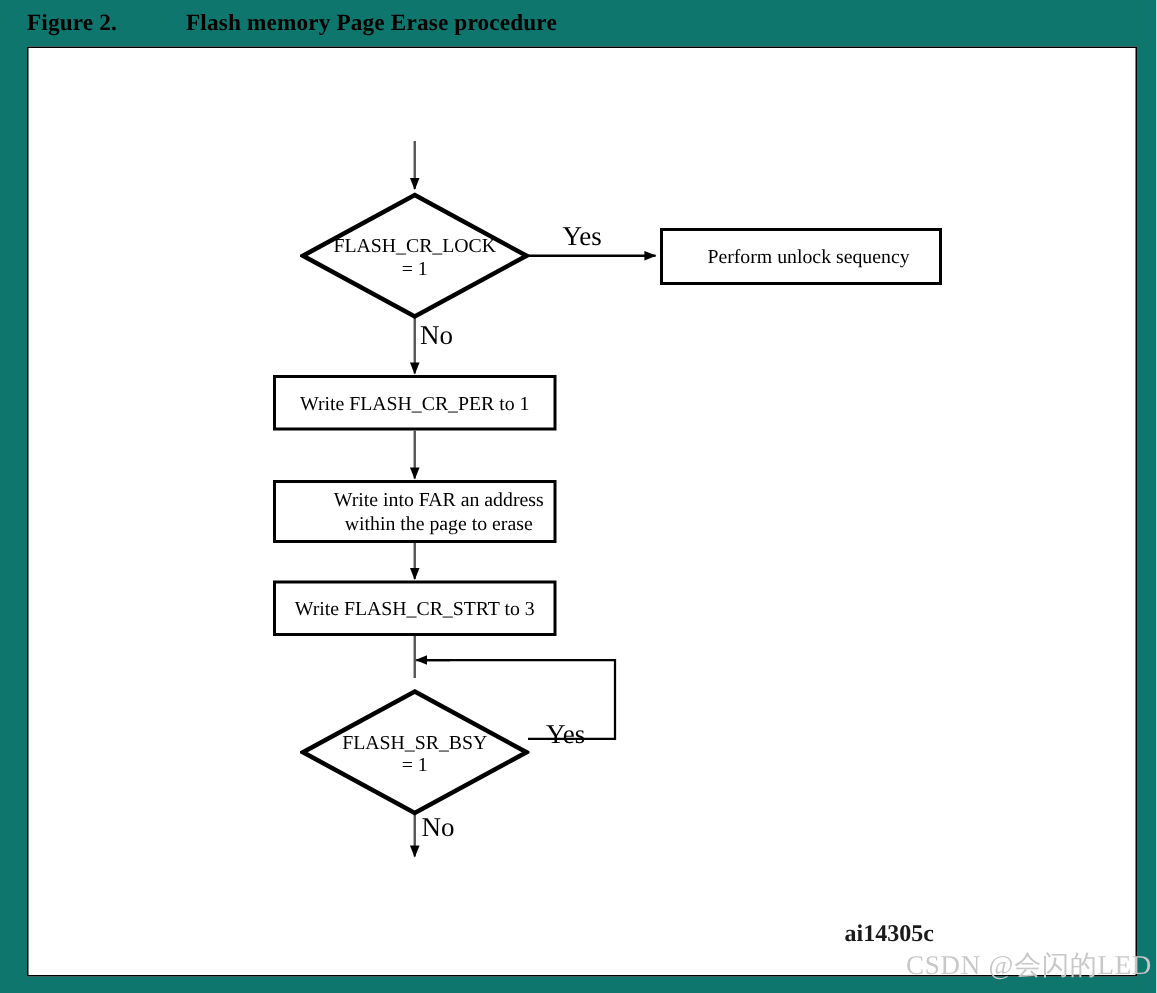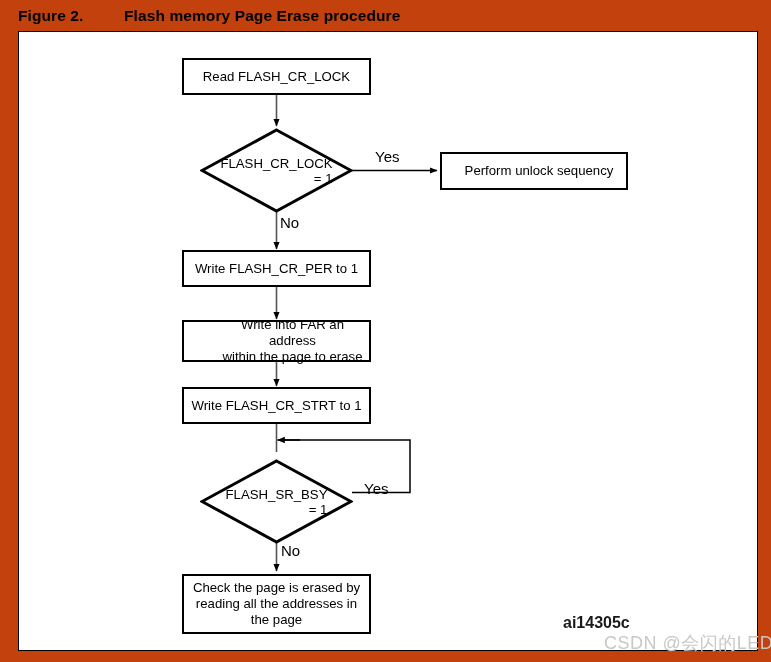--- a/index.html
+++ b/index.html
@@ -9,22 +9,23 @@
     background: #ffffff;
   }
   body {
     font-family: "Liberation Sans", sans-serif;
     color: #000000;
   }
   #page {
     position: relative;
     width: 771px;
     height: 662px;
-    background: #c2410c;
+    background: #0f766e;
     overflow: hidden;
+    font-family: Liberation Serif, serif;
   }
   
   #figure-caption {
     position: absolute;
     left: 18px;
     top: 7px;
     width: 740px;
     height: 22px;
     font-size: 15.5px;
     font-weight: bold;
@@ -91,30 +92,30 @@
   .decision .dia-shape {
     position: absolute;
     left: 0;
     top: 0;
     width: 100%;
     height: 100%;
   }
   .decision .label {
     position: relative;
     z-index: 2;
-    text-align: right;
+    text-align: center;
     font-size: 13.2px;
     line-height: 15px;
     white-space: nowrap;
   }
 
   
   .edge-label {
     position: absolute;
-    font-size: 15px;
+    font-size: 18px;
     line-height: 14px;
     color: #000000;
     white-space: nowrap;
   }
 
   
   #figure-id {
     position: absolute;
     left: 563px;
     top: 614px;
@@ -165,23 +166,20 @@
     <line x1="276.5" y1="362" x2="276.5" y2="386" stroke="#555555" stroke-width="1.6" marker-end="url(#arrow)"></line>
 
     <line x1="276.5" y1="424" x2="276.5" y2="452" stroke="#555555" stroke-width="1.6"></line>
 
     <polyline points="352,492.5 410,492.5 410,440 281,440" fill="none" stroke="#000000" stroke-width="1.5"></polyline>
     <line x1="300" y1="440" x2="277.5" y2="440" stroke="#000000" stroke-width="1.5" marker-end="url(#arrow)"></line>
 
     <line x1="276.5" y1="534" x2="276.5" y2="571" stroke="#555555" stroke-width="1.6" marker-end="url(#arrow)"></line>
   </svg>
 
-  <div class="node proc" style="left:182px; top:58px; width:189px; height:37px;">
-    <span class="label">Read FLASH_CR_LOCK</span>
-  </div>
 
   <div class="decision" style="left:200px; top:128px; width:153px; height:85px;">
     <svg class="dia-shape" viewBox="0 0 153 85" preserveAspectRatio="none" xmlns="http://www.w3.org/2000/svg">
       <polygon points="76.5,2 151,42.5 76.5,83 2,42.5" fill="#ffffff" stroke="#000000" stroke-width="3"></polygon>
     </svg>
     <div class="label">
       <div>FLASH_CR_LOCK</div>
       <div>= 1</div>
     </div>
   </div>
@@ -199,42 +197,35 @@
   </div>
 
   <div class="node proc" style="left:182px; top:320px; width:189px; height:42px;padding-left:32px;">
     <div class="label">
       <div>Write into FAR an address</div>
       <div>within the page to erase</div>
     </div>
   </div>
 
   <div class="node proc" style="left:182px; top:387px; width:189px; height:37px;">
-    <span class="label">Write FLASH_CR_STRT to 1</span>
+    <span class="label">Write FLASH_CR_STRT to 3</span>
   </div>
 
   <div class="decision" style="left:200px; top:459px; width:153px; height:85px;">
     <svg class="dia-shape" viewBox="0 0 153 85" preserveAspectRatio="none" xmlns="http://www.w3.org/2000/svg">
       <polygon points="76.5,2 151,42.5 76.5,83 2,42.5" fill="#ffffff" stroke="#000000" stroke-width="3"></polygon>
     </svg>
     <div class="label">
       <div>FLASH_SR_BSY</div>
       <div>= 1</div>
     </div>
   </div>
 
   <div class="edge-label" style="left:364px; top:482px;">Yes</div>
 
   <div class="edge-label" style="left:281px; top:544px;">No</div>
 
-  <div class="node proc" style="left:182px; top:574px; width:189px; height:60px;">
-    <div class="label">
-      <div>Check the page is erased by</div>
-      <div>reading all the addresses in</div>
-      <div>the page</div>
-    </div>
-  </div>
 
   <div id="figure-id">ai14305c</div>
 
   <div id="watermark">CSDN @会闪的LED</div>
 
 </div>
 
 </body></html>

